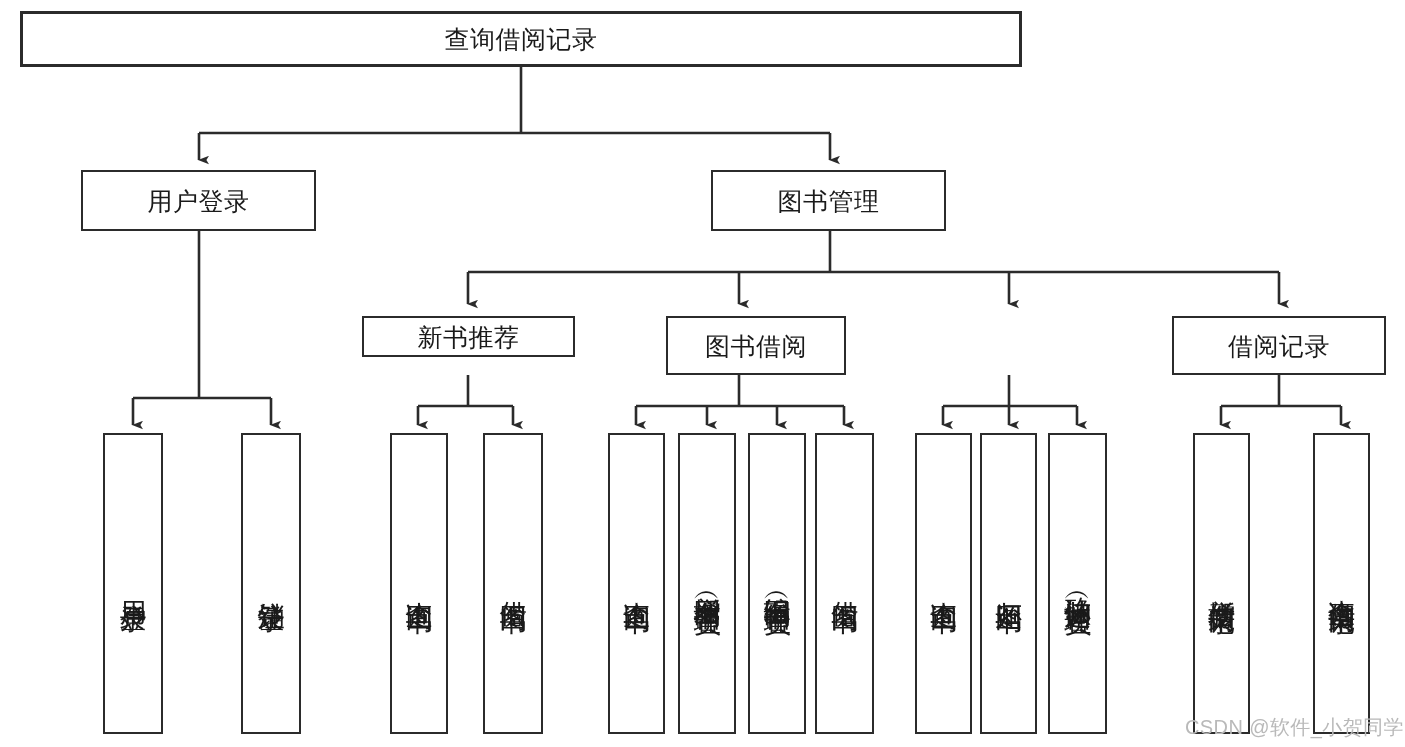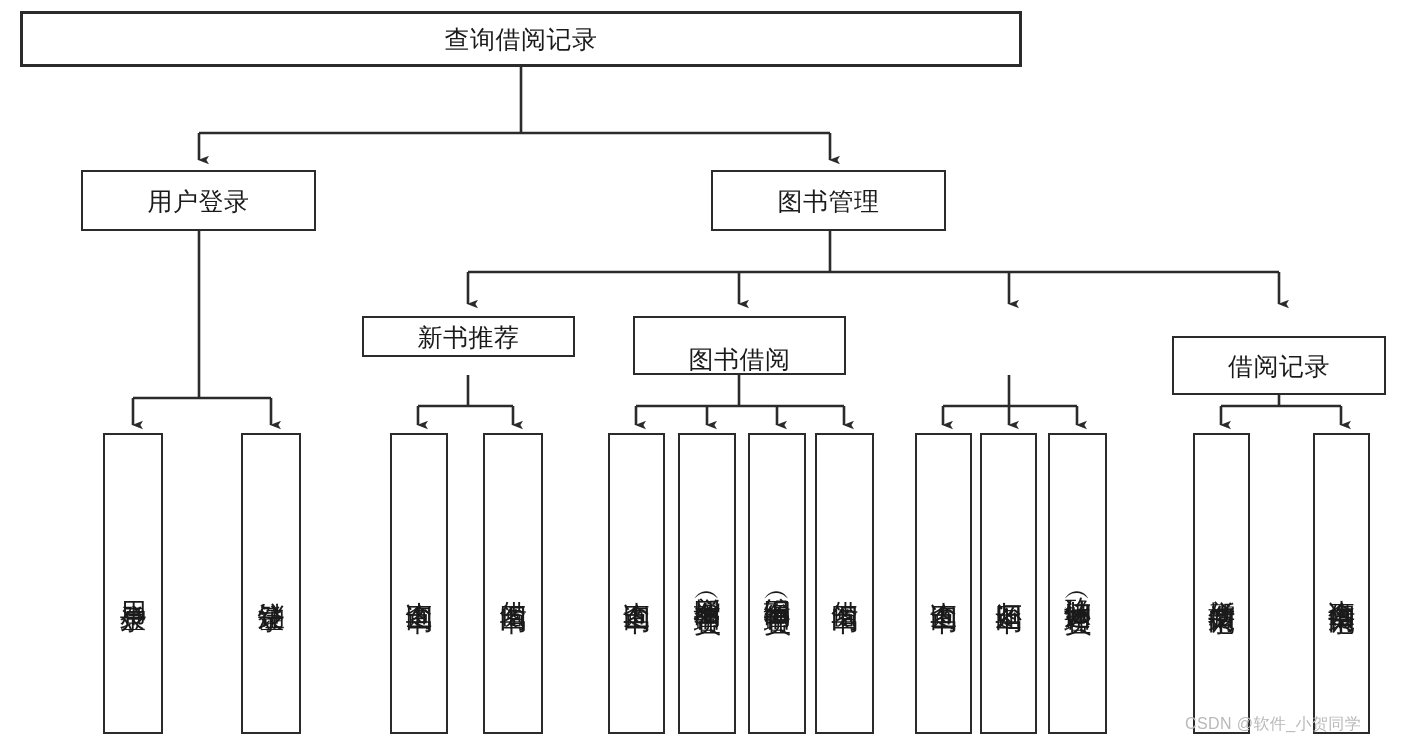--- a/index.html
+++ b/index.html
@@ -63,21 +63,21 @@
     font-size: 27px;
     line-height: 1.06;
     letter-spacing: 2px;
     white-space: normal;
     max-height: 100%;
   }
   .watermark {
     position: absolute;
     left: 1185px;
     top: 714px;
-    font-size: 16px;
+    font-size: 20px;
     color: #b9b9b9;
     letter-spacing: 0.4px;
     z-index: 6;
     white-space: nowrap;
     font-family: "Liberation Sans", "DejaVu Sans", sans-serif;
   }
 </style>
 </head>
 <body>
 
@@ -140,24 +140,24 @@
   <div class="node lvl2" style="left:81px; top:170px; width:235px; height:61px;">
     <span class="node-label">用户登录</span>
   </div>
   <div class="node lvl2" style="left:711px; top:170px; width:235px; height:61px;text-align:center;">
     <span class="node-label">图书管理</span>
   </div>
 
   <div class="node lvl3" style="left:362px; top:316px; width:213px; height:41px;">
     <span class="node-label">新书推荐</span>
   </div>
-  <div class="node lvl3" style="left:633px; top:316px; width:213px; height:59px;align-items:flex-end;">
+  <div class="node lvl3" style="left:666px; top:316px; width:180px; height:59px;">
     <span class="node-label">图书借阅</span>
   </div>
-  <div class="node lvl3" style="left:1172px; top:316px; width:214px; height:59px;margin-top:20px;">
+  <div class="node lvl3" style="left:1172px; top:316px; width:214px; height:59px;">
     <span class="node-label">借阅记录</span>
   </div>
 
   <div class="node leaf" style="left:103px; top:433px; width:60px; height:301px;">
     <span class="node-label">用户登录</span>
   </div>
   <div class="node leaf" style="left:241px; top:433px; width:60px; height:301px;">
     <span class="node-label">注销登录</span>
   </div>
 

